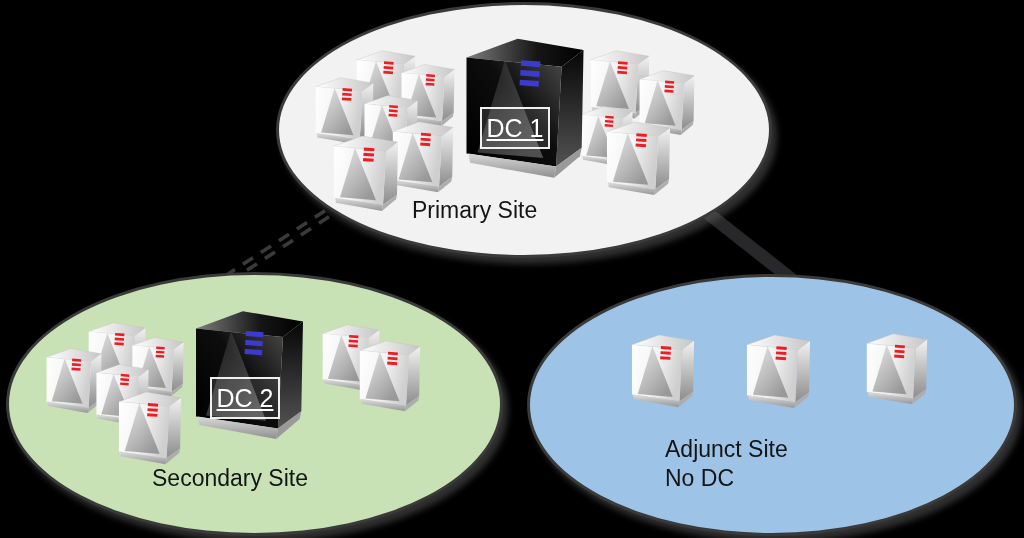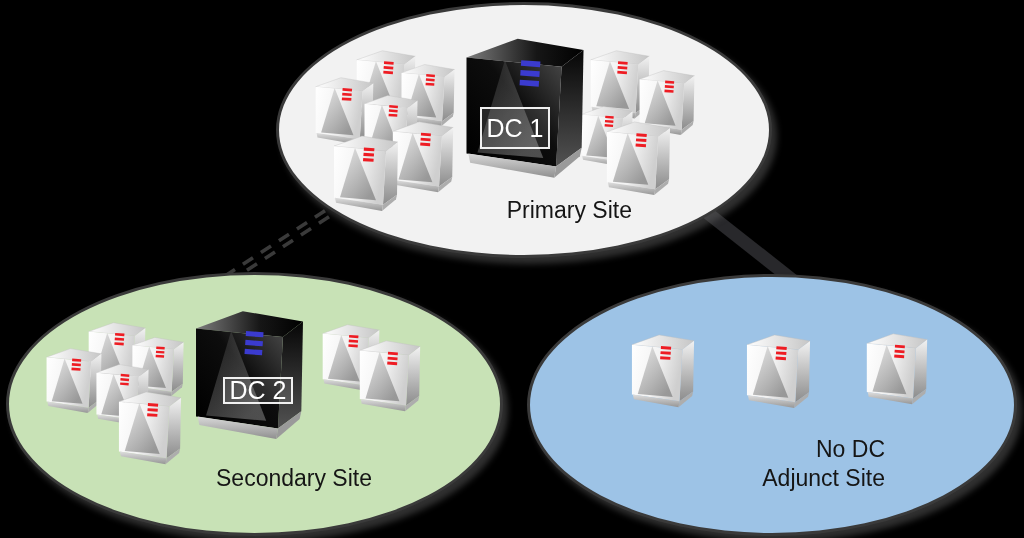--- a/index.html
+++ b/index.html
@@ -5,25 +5,25 @@
   html,body{margin:0;padding:0;background:#000;}
   .canvas{position:relative;width:1024px;height:538px;background:#000;overflow:hidden;
           font-family:"Liberation Sans",sans-serif;}
   .connectors{position:absolute;left:0;top:0;z-index:0;}
   .site{position:absolute;border:3.5px solid #3a3a3a;border-radius:50%;box-sizing:border-box;
         box-shadow:5px 6px 6px rgba(95,95,95,.5);z-index:1;}
   .site.primary  {left:276px;top:2px;  width:496px;height:256px;background:#f2f2f2;}
   .site.secondary{left:6px;  top:272px;width:497px;height:264px;background:#c8e2b6;}
   .site.adjunct  {left:527px;top:274px;width:490px;height:262px;background:#9dc3e6;}
   .srv{position:absolute;z-index:2;overflow:visible;}
-  .site-label{position:absolute;z-index:3;width:220px;text-align:right;color:#151515;
+  .site-label{position:absolute;z-index:3;width:220px;text-align:left;color:#151515;
               font-size:23px;line-height:29px;}
   .dc-label{position:absolute;z-index:3;border:2px solid rgba(255,255,255,.92);
             background:rgba(255,255,255,.12);color:#fff;font-size:25px;
-            display:flex;align-items:center;justify-content:center;box-sizing:border-box;}
+            display:flex;align-items:center;justify-content:center;box-sizing:border-box;text-decoration:underline;}
   .defs{position:absolute;width:0;height:0;}
 </style>
 </head>
 <body>
 
 <div class="canvas">
 
   <svg class="defs" aria-hidden="true">
     <defs>
       <linearGradient id="gwTop" x1="0" y1="0" x2="1" y2="0">
@@ -173,35 +173,35 @@
   <svg class="srv" style="left:320px;top:322px;width:62px;height:75px" viewBox="0 0 70 84" preserveAspectRatio="none">
       <use href="#sym-server"></use>
     </svg>
   <svg class="srv" style="left:357px;top:338px;width:66px;height:80px" viewBox="0 0 70 84" preserveAspectRatio="none">
       <use href="#sym-server"></use>
     </svg>
 
   <svg class="srv" style="left:191px;top:306px;width:117px;height:145px" viewBox="0 0 70 84" preserveAspectRatio="none">
       <use href="#sym-dc"></use>
     </svg>
-  <div class="dc-label" style="left:223px;top:377px;width:70px;height:27px">
+  <div class="dc-label" style="left:210px;top:377px;width:70px;height:42px">
     <span>DC 2</span>
   </div>
   <div class="site-label" style="left:152px;top:464px">
     <span>Secondary Site</span>
   </div>
 
   <svg class="srv" style="left:629px;top:332px;width:68px;height:82px" viewBox="0 0 70 84" preserveAspectRatio="none">
       <use href="#sym-server"></use>
     </svg>
   <svg class="srv" style="left:744px;top:332px;width:69px;height:83px" viewBox="0 0 70 84" preserveAspectRatio="none">
       <use href="#sym-server"></use>
     </svg>
   <svg class="srv" style="left:864px;top:331px;width:66px;height:80px" viewBox="0 0 70 84" preserveAspectRatio="none">
       <use href="#sym-server"></use>
     </svg>
 
   <div class="site-label" style="left:665px;top:435px">
+    <div>Adjunct Site</div>
     <div>No DC</div>
-    <div>Adjunct Site</div>
   </div>
 
 </div>
 
 </body></html>

